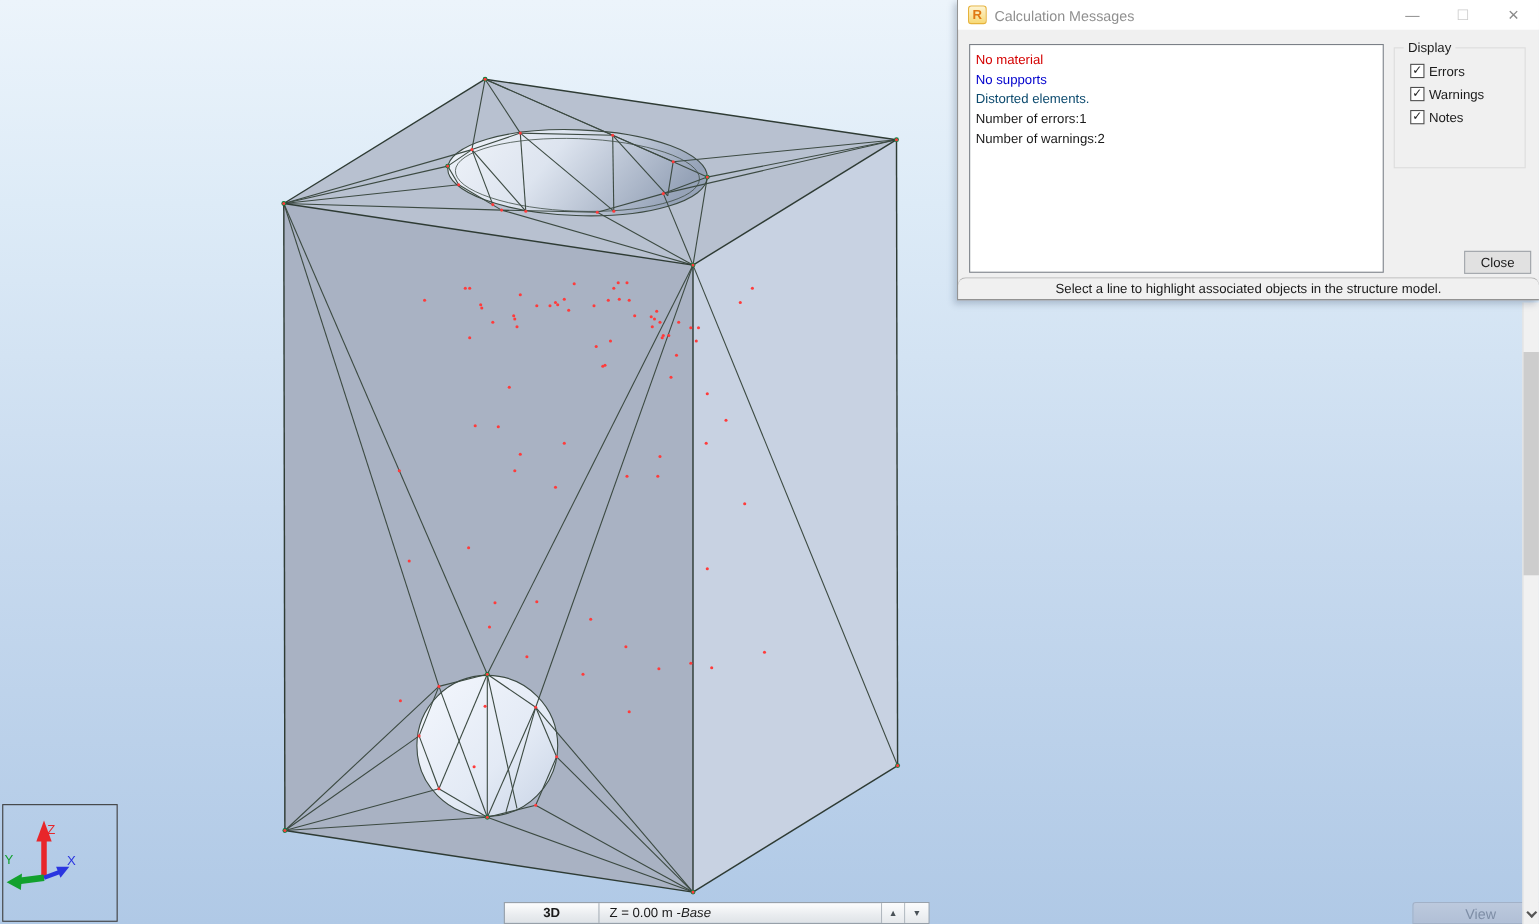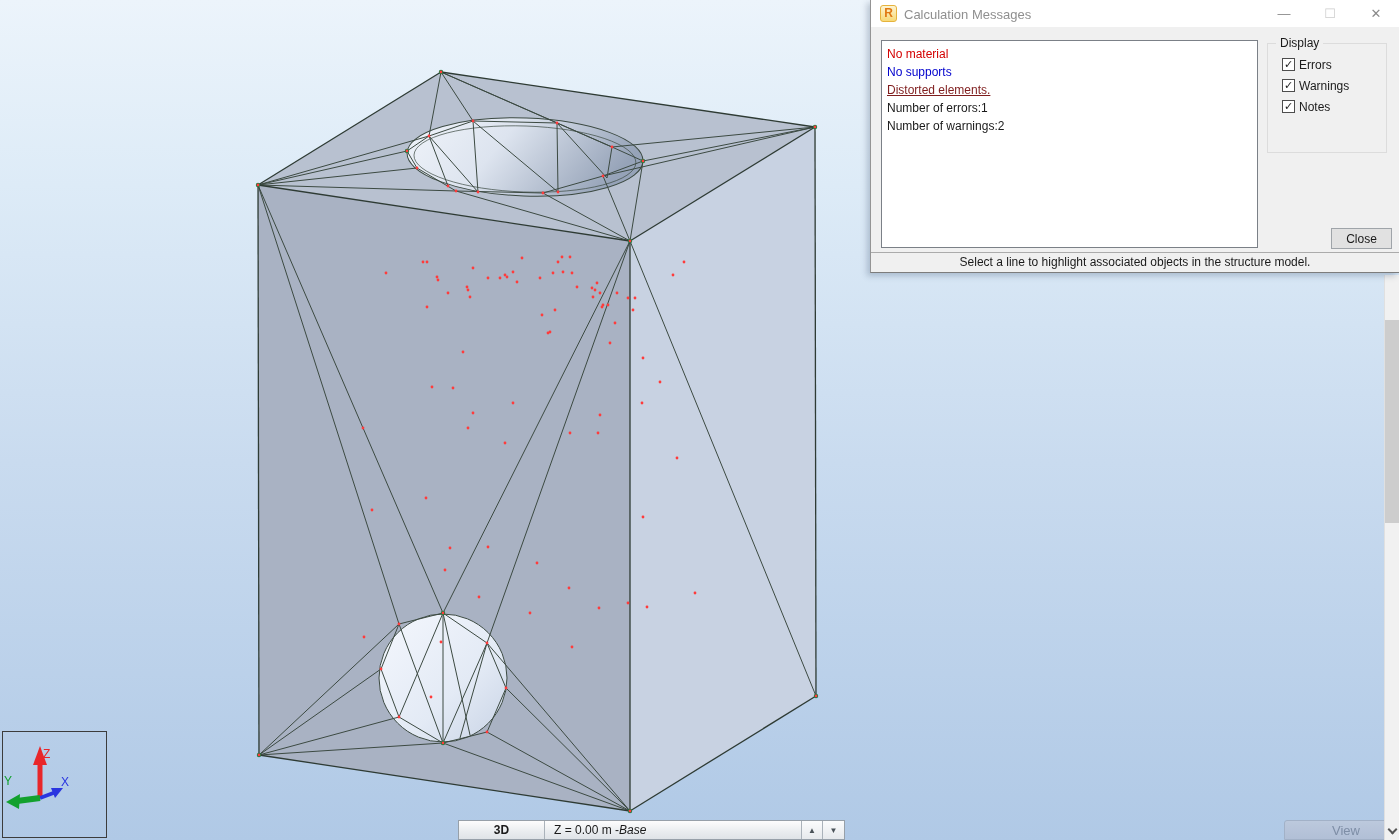--- a/index.html
+++ b/index.html
@@ -69,21 +69,21 @@
     border:1px solid #dcdcdc; }
   .groupbox-label { position:absolute; top:-8px; left:8px; background:#f0f0f0;
     padding:0 4px; font-size:12px; }
   .cb-row { position:absolute; left:14px; height:15px; display:flex; align-items:center; }
   .cb-box { width:13px; height:13px; background:#fff; border:1px solid #4d4d4d;
     font-size:11px; line-height:11px; text-align:center; color:#1c1c1c; margin-right:4px; }
   .close-btn { position:absolute; left:460px; top:228px; width:61px; height:21px;
     background:#e1e1e1; border:1px solid #9fa4a9; font-size:12px;
     font-family:"Liberation Sans", sans-serif; color:#1a1a1a; }
   .dlg-status { position:absolute; left:0; right:0; top:252px; height:19px;
-    border-top:1px solid #ababab; text-align:center; line-height:18px; font-size:12px; }
+    border-top:1px solid #ababab; text-align:center; line-height:18px; font-size:12px;border-radius:7px; }
 </style>
 </head>
 <body>
 
 <svg id="scene" viewBox="0 0 1399 840" xmlns="http://www.w3.org/2000/svg">
   <defs>
     <linearGradient id="gTop" x1="0" y1="0" x2="1" y2="0.25">
       <stop offset="0" stop-color="#f0f4fa"></stop>
       <stop offset="0.45" stop-color="#dde4ef"></stop>
       <stop offset="1" stop-color="#96a3b8"></stop>
@@ -330,21 +330,21 @@
     <div class="win-btns">
       <div class="win-btn">—</div>
       <div class="win-btn max">☐</div>
       <div class="win-btn">✕</div>
     </div>
   </div>
 
   <div class="msg-list">
     <div class="msg-line" style="color: rgb(212, 0, 0);">No material</div>
     <div class="msg-line" style="color: rgb(0, 0, 205);">No supports</div>
-    <div class="msg-line" style="color: #7f1d1d; text-decoration: underline;">Distorted elements.</div>
+    <div class="msg-line" style="color: #0c4a6e;">Distorted elements.</div>
     <div class="msg-line" style="color: rgb(26, 26, 26);">Number of errors:1</div>
     <div class="msg-line" style="color: rgb(26, 26, 26);">Number of warnings:2</div>
   </div>
 
   <div class="groupbox">
     <span class="groupbox-label">Display</span>
     <div class="cb-row" style="top:13px">
       <span class="cb-box">✓</span>
       <span>Errors</span>
     </div>

